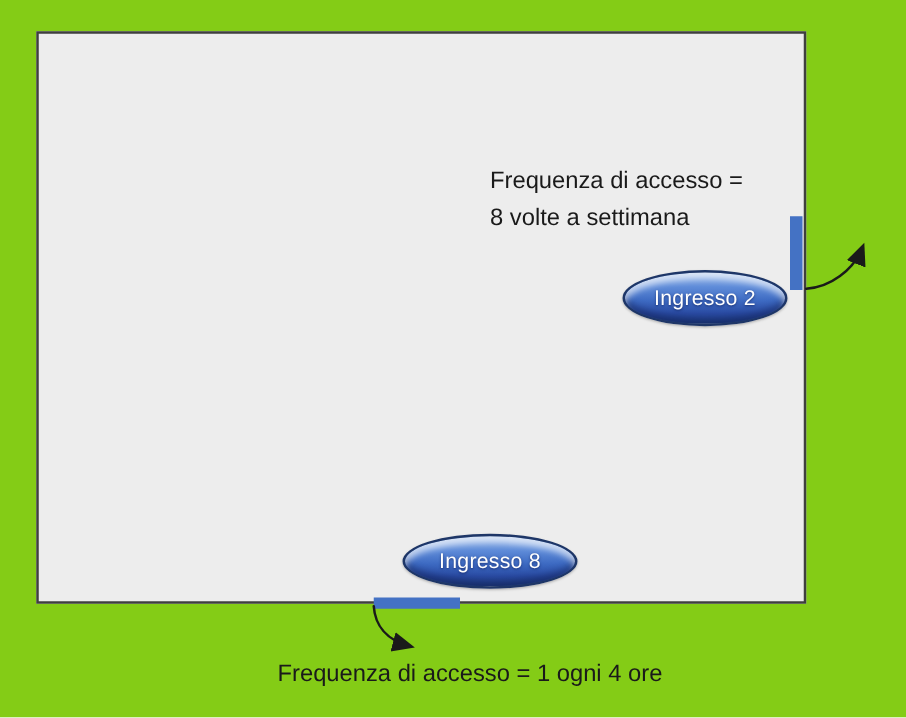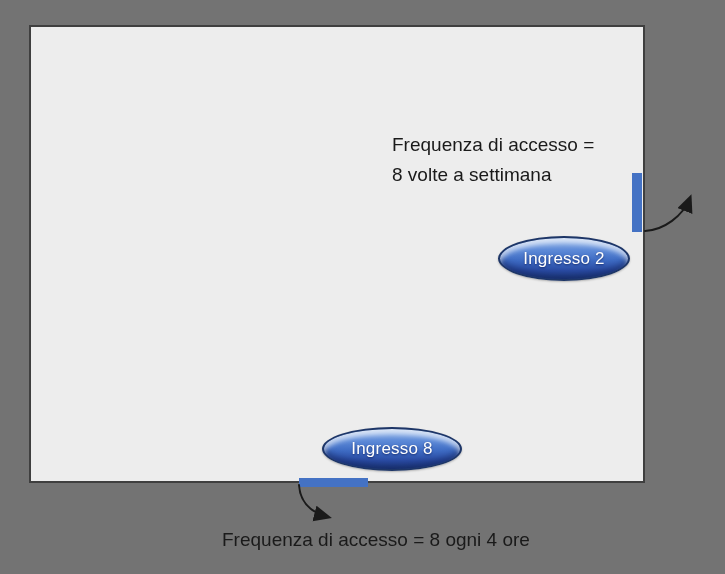--- a/index.html
+++ b/index.html
@@ -1,21 +1,21 @@
 <!DOCTYPE html>
 <html><head>
 <meta charset="utf-8">
 <style>
   * { margin: 0; padding: 0; box-sizing: border-box; }
   html, body { background: #ffffff; }
   .canvas {
     position: relative;
     width: 725px;
     height: 574px;
-    background: #737373;
+    background: #84cc16;
     font-family: "Liberation Sans", sans-serif;
     overflow: hidden;
   }
   .room {
     position: absolute;
     left: 29px; top: 25px;
     width: 616px; height: 458px;
     background: #ededed;
     border: 2px solid #3f3f3f;
   }
@@ -40,21 +40,21 @@
     justify-content: center;
     z-index: 4;
   }
   .pill span {
     color: #ffffff;
     font-size: 17px;
     letter-spacing: 0.2px;
     text-shadow: 0 1px 2px rgba(8,18,70,0.6);
     white-space: nowrap;
   }
-  .pill-2 { left: 498px; top: 236px; width: 132px; height: 45px; }
+  .pill-2 { left: 498px; top: 216px; width: 132px; height: 45px; }
   .pill-1 { left: 322px; top: 427px; width: 140px; height: 44px; }
   .ann {
     position: absolute;
     color: #1a1a1a;
     font-size: 19px;
     white-space: nowrap;
     z-index: 2;
   }
   .ann-top    { left: 392px; top: 130px; line-height: 30px; }
   .ann-bottom { left: 222px; top: 529px; }
@@ -98,15 +98,15 @@
 
   <svg class="arrow-svg" style="left:292px; top:481px;" width="55" height="48">
     <defs>
       <marker id="ah1" markerWidth="10" markerHeight="9" refX="7" refY="4" orient="auto">
         <path d="M0,0 L9,4 L0,8 Z" fill="#1a1a1a"></path>
       </marker>
     </defs>
     <path d="M7,4 C8,19 17,31 36,36" fill="none" stroke="#1a1a1a" stroke-width="2" stroke-linecap="round" marker-end="url(#ah1)"></path>
   </svg>
 
-  <div class="ann ann-bottom">Frequenza di accesso = 8 ogni 4 ore</div>
+  <div class="ann ann-bottom">Frequenza di accesso = 1 ogni 4 ore</div>
 
 </div>
 
 </body></html>

